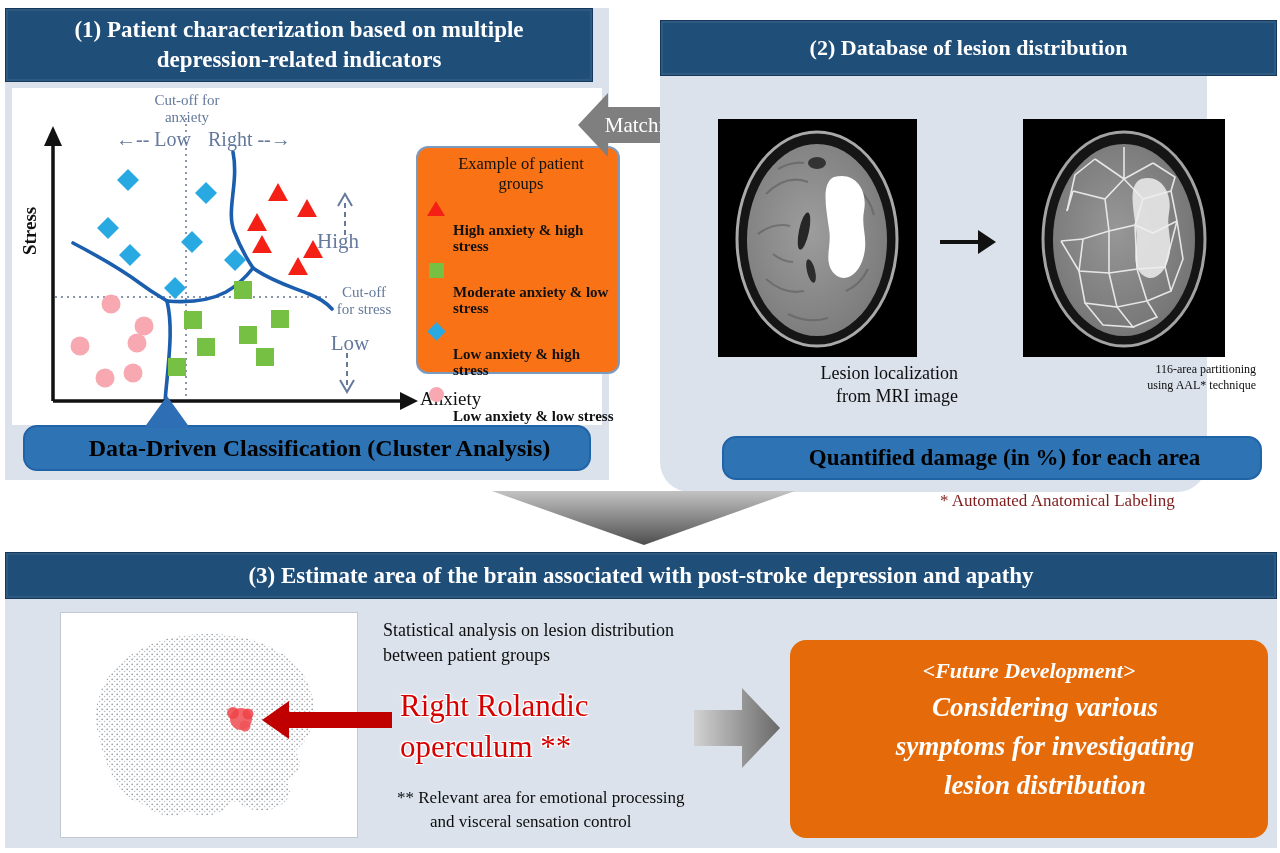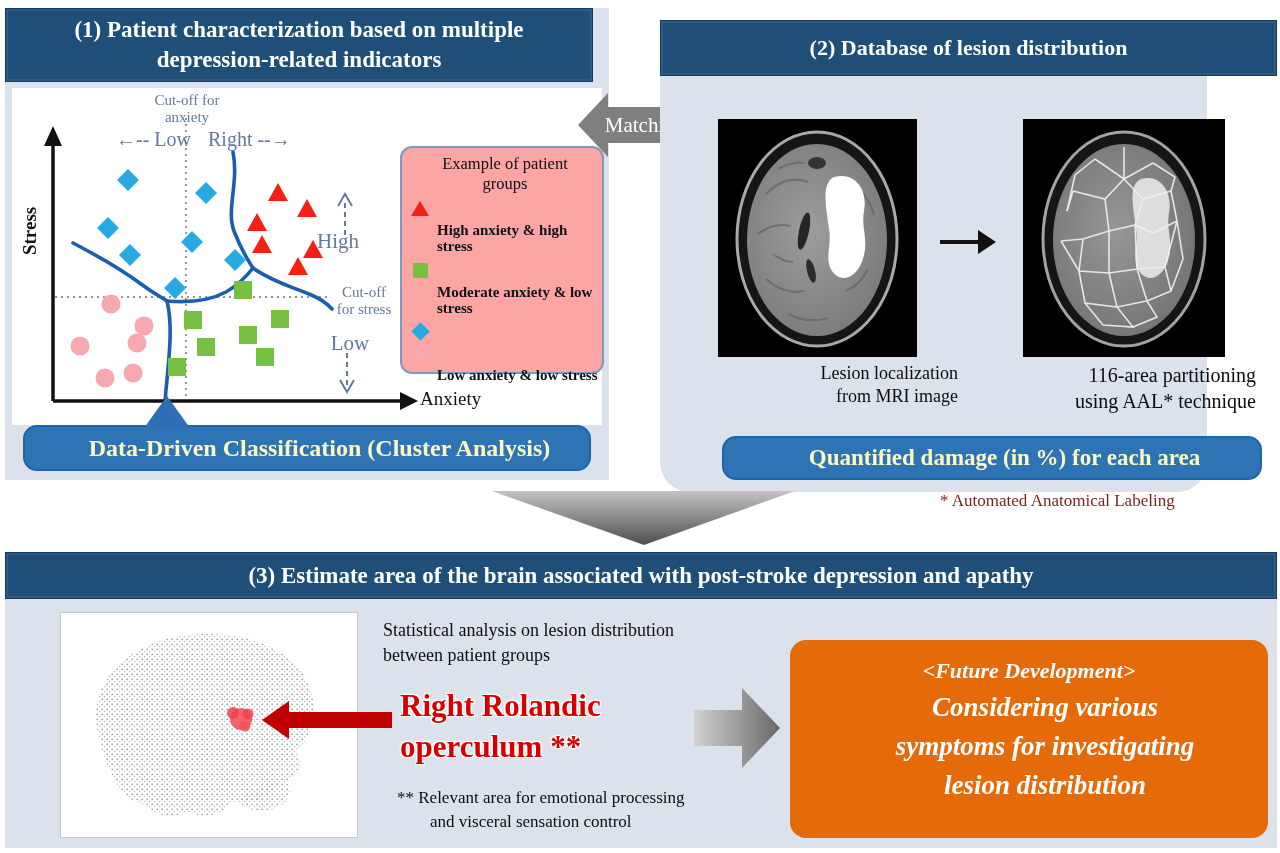--- a/index.html
+++ b/index.html
@@ -5,38 +5,38 @@
   html,body{margin:0;padding:0;background:#fff;}
   body{font-family:"Liberation Serif","DejaVu Serif",serif;}
   #fig{position:relative;width:1280px;height:853px;background:#fff;overflow:hidden;}
   .abs{position:absolute;}
   .panel{position:absolute;background:#dbe2ec;}
   .hdr{position:absolute;background:#1f4e79;border:1px solid #14395c;
        box-shadow:inset 0 0 0 2px rgba(255,255,255,.07);
        color:#fff;font-weight:bold;display:flex;align-items:center;justify-content:center;
        text-align:center;box-sizing:border-box;}
   .banner{position:absolute;background:#2e74b5;border:2px solid #2063a6;border-radius:14px;
-       color:#fef9c3;font-weight:bold;display:flex;align-items:center;justify-content:center;
+       color:#000000;font-weight:bold;display:flex;align-items:center;justify-content:center;
        text-align:center;box-sizing:border-box;padding-left:25px;}
   .plot-label{position:absolute;color:#64799b;line-height:1.15;}
   .cap{position:absolute;color:#0d0d0d;text-align:right;line-height:1.3;}
   #p1-banner::before{content:"";position:absolute;top:-31px;left:119px;width:0;height:0;
        border-left:23px solid transparent;border-right:23px solid transparent;
        border-bottom:32px solid #2e6eb5;}
-  .legend{position:absolute;left:388px;top:58px;width:204px;height:228px;background:#fca5a5;
+  .legend{position:absolute;left:404px;top:58px;width:204px;height:228px;background:#f97316;
        border:2px solid #7b9ac0;border-radius:12px;box-sizing:border-box;padding:6px 2px 4px 8px;}
   .legend-title{text-align:center;font-size:16.5px;color:#111;line-height:1.2;}
   #legend-items{list-style:none;margin:4px 0 0 0;padding:0;}
   #legend-items li{display:flex;align-items:flex-start;gap:7px;margin-bottom:5px;}
   #legend-items .mkwrap{flex:0 0 20px;display:flex;justify-content:center;margin-top:3px;}
   #legend-items .lbl{font-weight:bold;font-size:15px;line-height:1.1;color:#111;margin-top:24px;}
   .orange-box{position:absolute;background:#e56b0a;border-radius:16px;color:#fff;text-align:center;}
   .orange-title{font-weight:bold;font-size:22px;margin-top:18px;}
   .orange-body{font-weight:bold;font-size:27px;line-height:1.45;margin-top:4px;margin-left:32px;}
-  .finding{position:absolute;color:#d60000;font-weight:bold;
+  .finding{position:absolute;color:#d60000;font-weight:normal;
        text-shadow:-1px -1px 0 #fff,1px -1px 0 #fff,-1px 1px 0 #fff,1px 1px 0 #fff,0 0 4px #fff;}
   .note-indent{padding-left:33px;}
   .stat-text{position:absolute;color:#0d0d0d;}
 </style>
 </head>
 <body>
 
 <div id="fig">
 
   <div class="panel" style="left:5px;top:8px;width:604px;height:472px;">
@@ -136,20 +136,21 @@
             <li>
               <span class="mkwrap">
                 <span style="width: 15px; height: 15px; background: rgb(118, 192, 67); display: inline-block;"></span>
               </span>
               <span class="lbl">Moderate anxiety &amp; low stress</span>
             </li>
             <li>
               <span class="mkwrap">
                 <span style="width: 13px; height: 13px; transform: rotate(45deg); background: rgb(41, 169, 226); display: inline-block;"></span>
               </span>
+              <span class="lbl">Low anxiety &amp; high stress</span>
             </li>
             <li>
               <span class="mkwrap">
                 <span style="width: 15px; height: 15px; border-radius: 50%; background: rgb(247, 168, 176); display: inline-block;"></span>
               </span>
               <span class="lbl">Low anxiety &amp; low stress</span>
             </li>
           </ul>
       </div>
     </div>
@@ -229,21 +230,21 @@
           <path d="M60,120 L56,152 L86,154 L86,112 M86,154 L114,150 L112,106"></path>
           <path d="M114,150 L142,148 L154,102"></path>
           <path d="M56,152 L62,184 L94,188 L86,154 M94,188 L124,182 L114,150"></path>
           <path d="M124,182 L148,172 L142,148 M38,122 L56,152 M44,92 L50,72"></path>
           <path d="M38,122 L60,120 M148,172 L160,140 L154,102"></path>
           <path d="M62,184 L80,206 L110,208 L94,188 M110,208 L134,198 L124,182"></path>
           <path d="M72,40 L52,56 L44,92 M130,44 L152,58 L148,72"></path>
         </g>
       </svg>
     </div>
-    <div class="cap" style="left:332px;top:342px;width:264px;font-size:20px;">
+    <div class="cap" style="left:332px;top:342px;width:264px;font-size:12px;">
       <span>116-area partitioning</span><br>
       <span>using AAL*  technique</span>
     </div>
 
     <div class="banner" style="left:62px;top:416px;width:540px;height:44px;font-size:23px;">Quantified damage (in %) for each area</div>
   </div>
 
   <div class="abs" style="left:940px;top:491px;width:332px;text-align:left;font-size:17px;color:#7f1d1d;">* Automated Anatomical Labeling</div>
 
   <svg class="abs" style="left:492px;top:491px;" width="303" height="54" viewBox="0 0 303 54">

